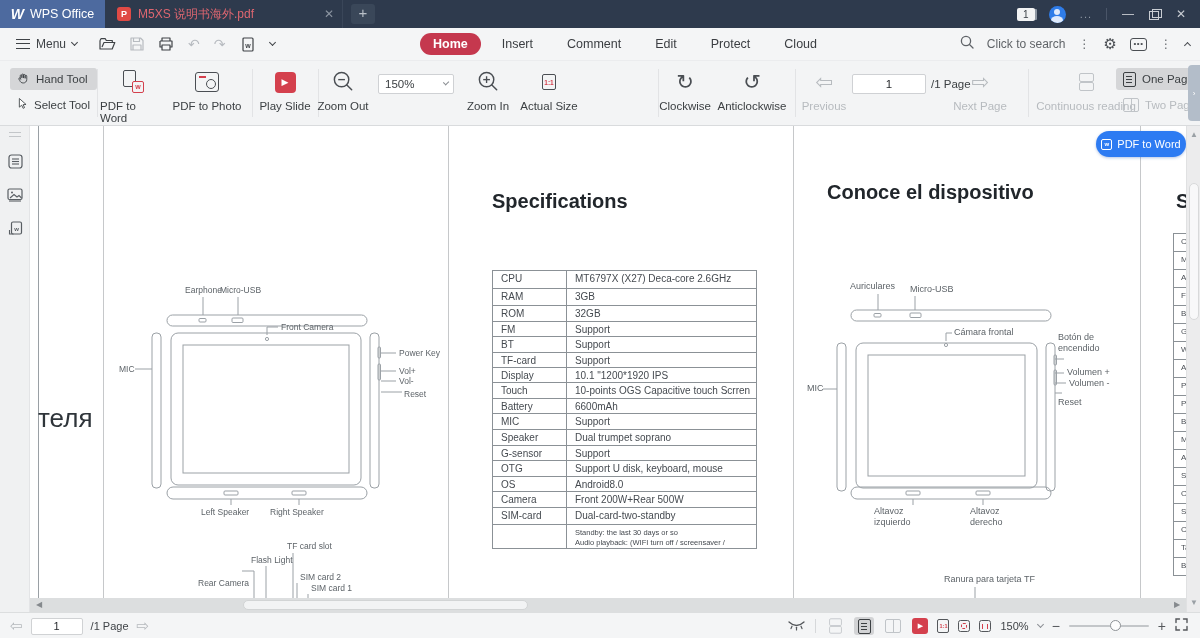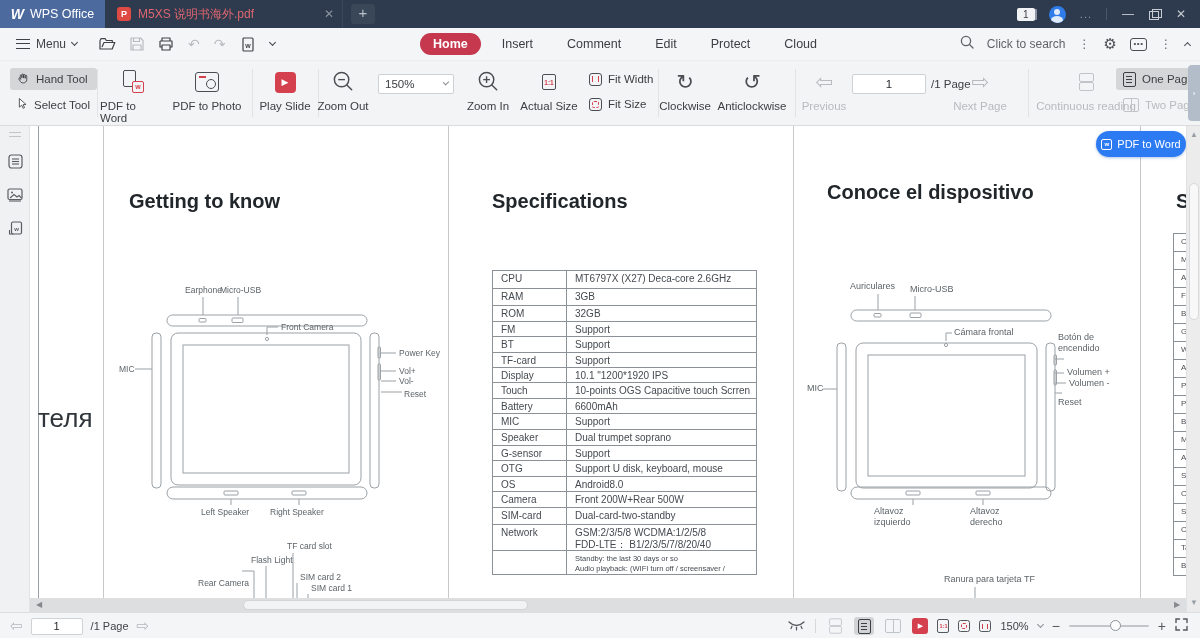--- a/index.html
+++ b/index.html
@@ -288,34 +288,20 @@
           </svg>
         </span>
       <span>Zoom In</span>
     </div>
     <div class="tbtn" style="left:518px;width:62px">
       <span class="icz">
           <span class="as-ic">1:1</span>
         </span>
       <span>Actual Size</span>
     </div>
-    <div style="position:absolute;left:585px;top:9px;display:flex;flex-direction:column;gap:7px;">
-      <div class="rowbtn" style="padding:0 4px;height:18px">
-        <span class="fit-ic">
-            <i></i>
-          </span>
-        <span>Fit Width</span>
-      </div>
-      <div class="rowbtn" style="padding:0 4px;height:18px">
-        <span class="fit-ic">
-            <i class="sz"></i>
-          </span>
-        <span>Fit Size</span>
-      </div>
-    </div>
     <div class="tdiv" style="left:658px"></div>
 
     <div class="tbtn" style="left:660px;width:50px">
       <span class="icz glyph" style="font-size:21px;color:#4a4e53">↻</span>
       <span>Clockwise</span>
     </div>
     <div class="tbtn" style="left:712px;width:80px">
       <span class="icz glyph" style="font-size:21px;color:#4a4e53">↺</span>
       <span>Anticlockwise</span>
     </div>
@@ -384,21 +370,20 @@
     </div>
 
     <div class="canvas">
 
       <div class="pg" style="left:0;width:73px;border-left:none">
         <div class="ru-line"></div>
         <div class="ru-frag">теля</div>
       </div>
 
       <div class="pg" style="left:73px;width:345px">
-        <div class="ptitle" style="left:25px;top:64px">Getting to know</div>
         <svg class="dsvg" width="345" height="472" viewBox="0 0 345 472">
           <g fill="none" stroke="#9ba1a6" stroke-width="1">
             <rect x="63" y="189" width="200" height="11" rx="5.5"></rect>
             <rect x="95" y="192.5" width="7" height="3.5" rx="1"></rect>
             <rect x="128" y="192" width="11" height="4.5" rx="1"></rect>
             <line x1="99" y1="171" x2="99" y2="189"></line>
               <line x1="134" y1="171" x2="134" y2="189"></line>
             <polyline points="174,201 163,201 163,209"></polyline>
               <circle cx="163" cy="213" r="1.6"></circle>
             <rect x="67" y="207" width="190" height="152" rx="7"></rect>
@@ -501,25 +486,20 @@
               <div class="c2">Android8.0</div>
             </div>
           <div class="srow" style="height:16px">
               <div class="c1">Camera</div>
               <div class="c2">Front 200W+Rear 500W</div>
             </div>
           <div class="srow" style="height:17px">
               <div class="c1">SIM-card</div>
               <div class="c2">Dual-card-two-standby</div>
             </div>
-          <div class="srow" style="height:26px">
-              <div class="c1">Network</div>
-              <div class="c2">GSM:2/3/5/8   WCDMA:1/2/5/8
-FDD-LTE： B1/2/3/5/7/8/20/40</div>
-            </div>
           <div class="srow" style="height:23px">
               <div class="c1"></div>
               <div class="c2 small">Standby: the last 30 days or so
 Audio playback: (WIFI turn off / screensaver /</div>
             </div>
         </div>
       </div>
 
       <div class="pg pg3" style="left:763px;width:347px">
         <div class="ptitle" style="left:33px;top:55px">Conoce el dispositivo</div>

